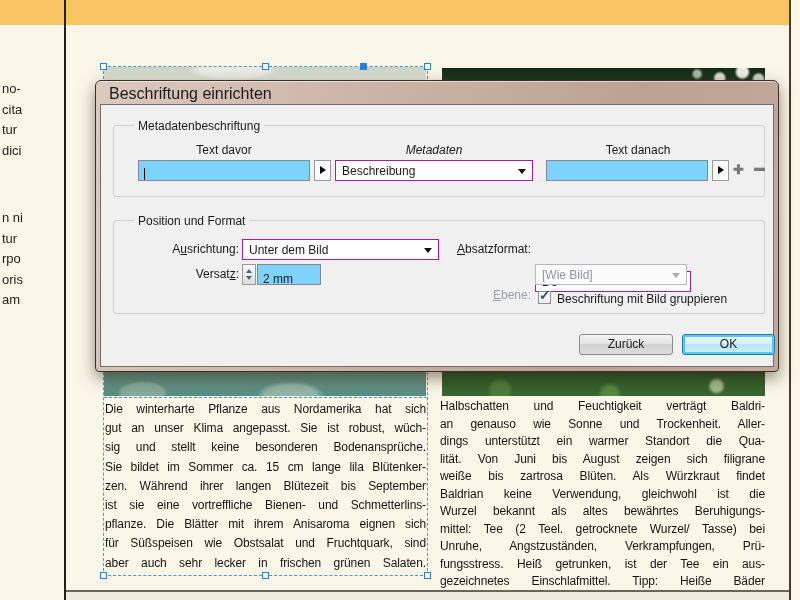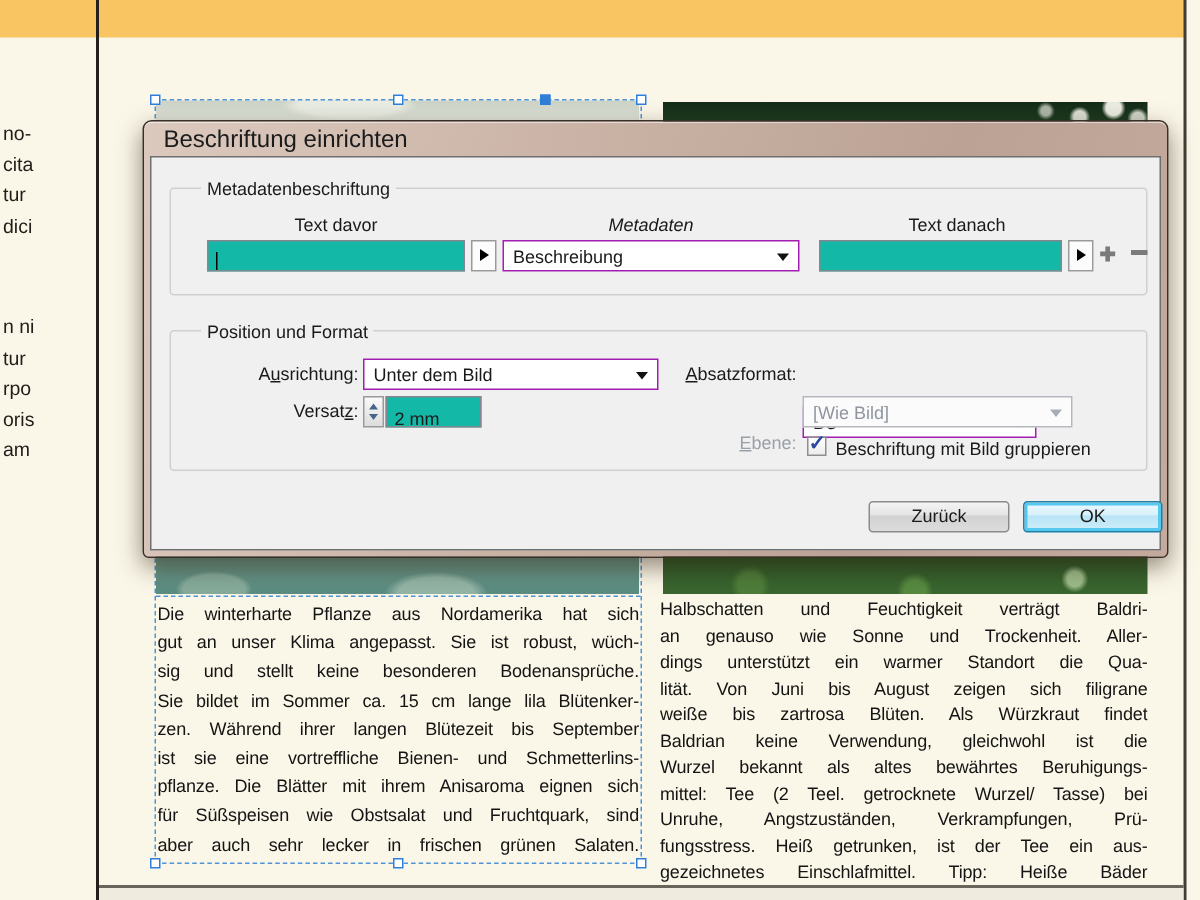--- a/index.html
+++ b/index.html
@@ -56,21 +56,21 @@
   .dialog-title{position:absolute;left:13px;top:4px;font-size:16px;color:#1b1b1b;}
   .dialog-body{position:absolute;left:4px;top:23px;right:4px;bottom:4px;
     background:#f0f0f0;border:1px solid #6e6e6e;font-size:12px;color:#1a1a1a;}
 
   .group{position:absolute;left:12px;right:8px;border:1px solid #cfcfcf;border-radius:3px;}
   .group-1{top:20px;height:70px;}
   .group-2{top:115px;height:92px;}
   .group-legend{position:absolute;top:-7px;left:20px;background:#f0f0f0;padding:0 4px;color:#1a1a1a;}
 
   .fld-label{position:absolute;text-align:center;color:#1a1a1a;}
-  .text-field{position:absolute;height:21px;background:#14b8a6;border:1px solid #828790;box-sizing:border-box;
+  .text-field{position:absolute;height:21px;background:#7dd3fc;border:1px solid #828790;box-sizing:border-box;
     padding:7px 0 0 5px;overflow:hidden;}
   .caret{display:inline-block;width:1px;height:13px;background:#000;vertical-align:top;}
   .combo{position:absolute;height:21px;background:#fff;border:1px solid #a21caf;box-sizing:border-box;
     padding:3px 18px 0 6px;overflow:hidden;}
   .combo .dd-arrow{position:absolute;right:6px;top:8px;width:0;height:0;
     border-left:4px solid transparent;border-right:4px solid transparent;border-top:5px solid #111;}
   .combo.disabled{background:#fbfbfb;border-color:#b5b8bf;color:#9095a0;}
   .combo.disabled .dd-arrow{border-top-color:#a8adb5;}
   .flyout-btn{position:absolute;width:17px;height:21px;background:#fcfcfc;border:1px solid #9a9a9a;
     box-sizing:border-box;}
@@ -192,21 +192,21 @@
       <div class="spinner" style="left:141px;top:159px;">
         <span class="spin-up"></span>
         <span class="spin-down"></span>
       </div>
       <div class="text-field" style="left:156px;top:159px;width:64px;"><span>2 mm</span></div>
 
       <div class="rt-label" style="left:330px;top:134px;width:100px;"><span></span><span class="u">A</span><span>bsatzformat:</span></div>
       <div class="combo" style="left:434px;top:134px;width:156px;margin-top:32px;"><span>BU</span><span class="dd-arrow"></span></div>
 
       <div class="rt-label disabled" style="left:330px;top:159px;width:100px;margin-top:21px;"><span></span><span class="u">E</span><span>bene:</span></div>
-      <div class="combo disabled" style="left:434px;top:159px;width:180px;"><span>[Wie Bild]</span><span class="dd-arrow"></span></div>
+      <div class="combo disabled" style="left:434px;top:159px;width:152px;"><span>[Wie Bild]</span><span class="dd-arrow"></span></div>
 
       <div class="checkbox" style="left:437px;top:186px;">
           <span class="check">✓</span>
         </div>
       <div class="cb-label" style="left:456px;top:187px;"><span>Beschriftung mit Bild </span><span class="u">g</span><span>ruppieren</span></div>
 
       <div class="btn btn-default" style="left:581px;top:229px;width:93px;">OK</div>
       <div class="btn btn-plain" style="left:478px;top:229px;width:94px;">Zurück</div>
 
     </div>

